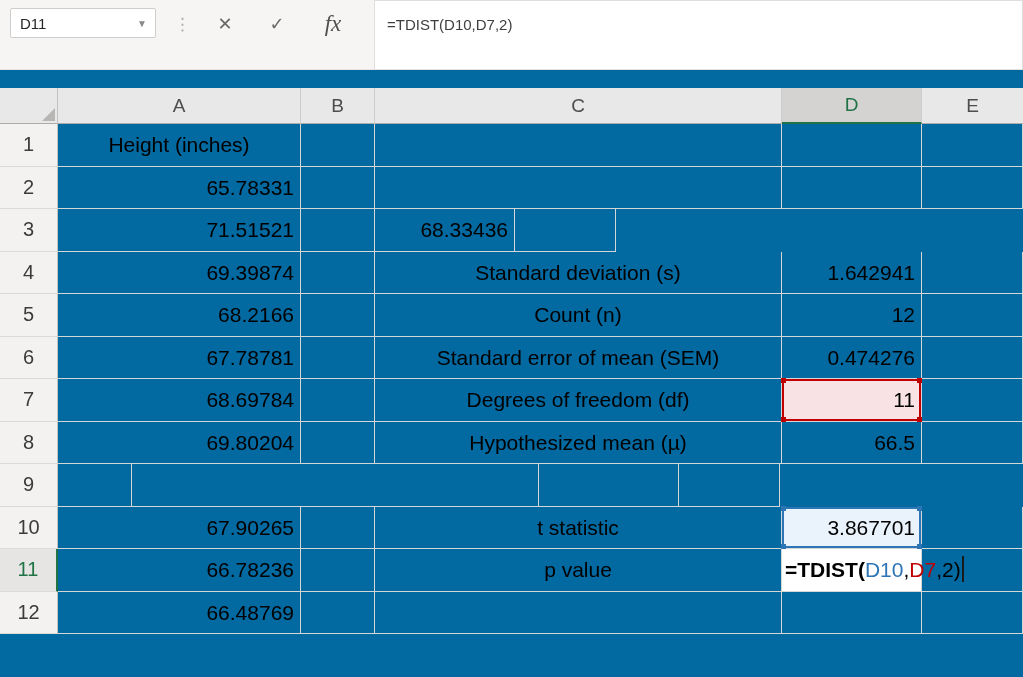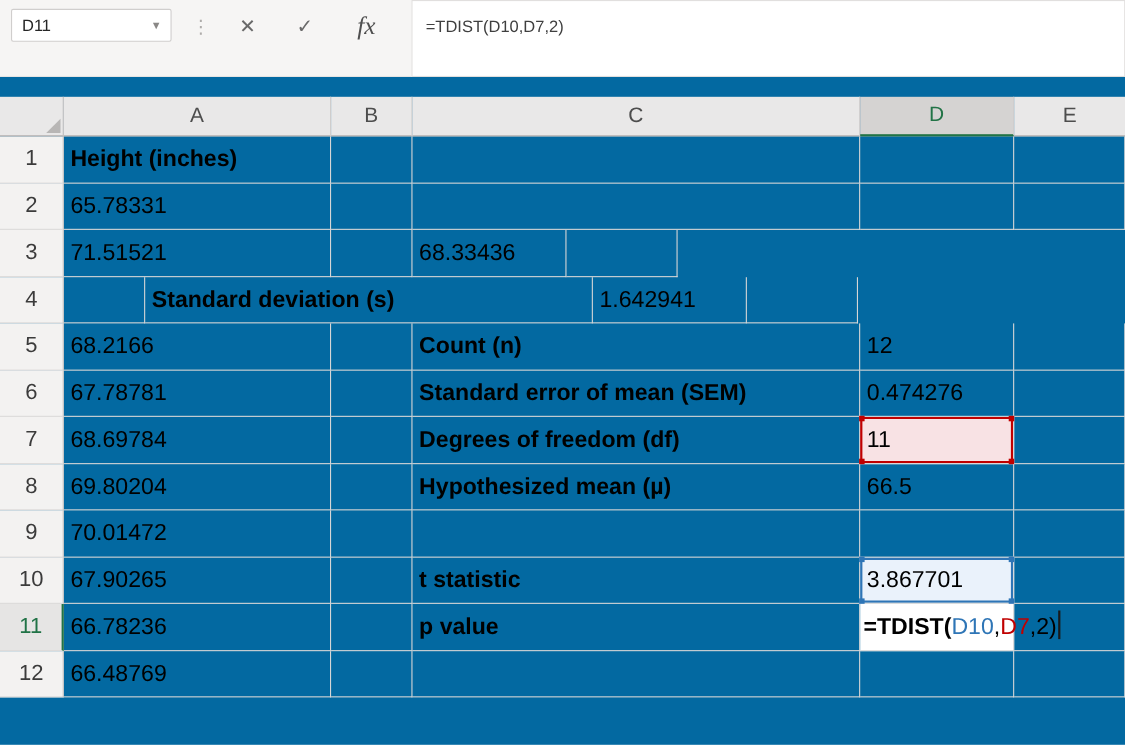--- a/index.html
+++ b/index.html
@@ -27,23 +27,23 @@
   .tri { position:absolute; right:2px; bottom:2px; width:0; height:0; border-style:solid; border-width:0 0 13px 13px; border-color:transparent transparent #b8b6b5 transparent; }
   .col-hdr { background:#e9e8e8; border-right:1px solid #cfcdcc; border-bottom:1px solid #aeacab; color:#4d4d4d; font-size:19px; display:flex; align-items:center; justify-content:center; cursor:pointer; }
   .col-hdr.active-col { background:#d5d3d2; color:var(--green); border-bottom:2px solid var(--green); }
   .col-A { width:243px; } .col-B { width:74px; } .col-C { width:407px; } .col-D { width:140px; } .col-E { width:101px; border-right:none; }
 
   .grid-row { display:flex; height:42.5px; }
   .row-hdr { width:58px; height:100%; background:#f3f2f1; border-right:1px solid #c3c1c0; border-bottom:1px solid #dcdad9; color:#3b3b3b; font-size:20px; text-align:center; line-height:41px; cursor:pointer; }
   .row-hdr.active-row { background:#e6e5e4; color:var(--green); border-right:2px solid var(--green); }
 
   .cell { height:100%; border-right:1px solid #d6d6d6; border-bottom:1px solid #d6d6d6; font-size:21px; color:#000; padding:0 6px; line-height:41px; white-space:nowrap; position:relative; cursor:cell; }
-  .cell.num { }
+  .cell.num { text-align:right; }
   .cell.text-left { text-align:left; }
-  .cell.bold { font-weight:bold; }
+  .cell.bold { font-weight:normal;text-align:center; }
 
   .cell.hl-red  { background:#f8e2e4; box-shadow:inset 0 0 0 2px var(--red); }
   .cell.hl-blue { background:#eaf2fb; box-shadow:inset 0 0 0 2px var(--blue); }
   .handle { position:absolute; width:5px; height:5px; }
   .hl-red  .handle { background:var(--red); }
   .hl-blue .handle { background:var(--blue); }
   .h-tl { left:-1px; top:-1px; } .h-tr { right:-1px; top:-1px; }
   .h-bl { left:-1px; bottom:-1px; } .h-br { right:-1px; bottom:-1px; }
 
   .cell.edit-cell { background:#fff; text-align:left; padding-left:3px; z-index:3; overflow:visible; }
@@ -99,20 +99,21 @@
         </div>
         <div class="grid-row">
           <div class="row-hdr">3</div>
           <div class="cell col-A num">71.51521</div>
           <div class="cell col-B"></div>
           <div class="cell col-D num">68.33436</div>
           <div class="cell col-E"></div>
         </div>
         <div class="grid-row">
           <div class="row-hdr">4</div>
+          <div class="cell col-A num">69.39874</div>
           <div class="cell col-B"></div>
           <div class="cell col-C bold">Standard deviation (s)</div>
           <div class="cell col-D num">1.642941</div>
           <div class="cell col-E"></div>
         </div>
         <div class="grid-row">
           <div class="row-hdr">5</div>
           <div class="cell col-A num">68.2166</div>
           <div class="cell col-B"></div>
           <div class="cell col-C bold">Count (n)</div>
@@ -138,21 +139,20 @@
         <div class="grid-row">
           <div class="row-hdr">8</div>
           <div class="cell col-A num">69.80204</div>
           <div class="cell col-B"></div>
           <div class="cell col-C bold">Hypothesized mean (µ)</div>
           <div class="cell col-D num">66.5</div>
           <div class="cell col-E"></div>
         </div>
         <div class="grid-row">
           <div class="row-hdr">9</div>
-          <div class="cell col-A num">70.01472</div>
           <div class="cell col-B"></div>
           <div class="cell col-C"></div>
           <div class="cell col-D"></div>
           <div class="cell col-E"></div>
         </div>
         <div class="grid-row">
           <div class="row-hdr">10</div>
           <div class="cell col-A num">67.90265</div>
           <div class="cell col-B"></div>
           <div class="cell col-C bold">t statistic</div>

